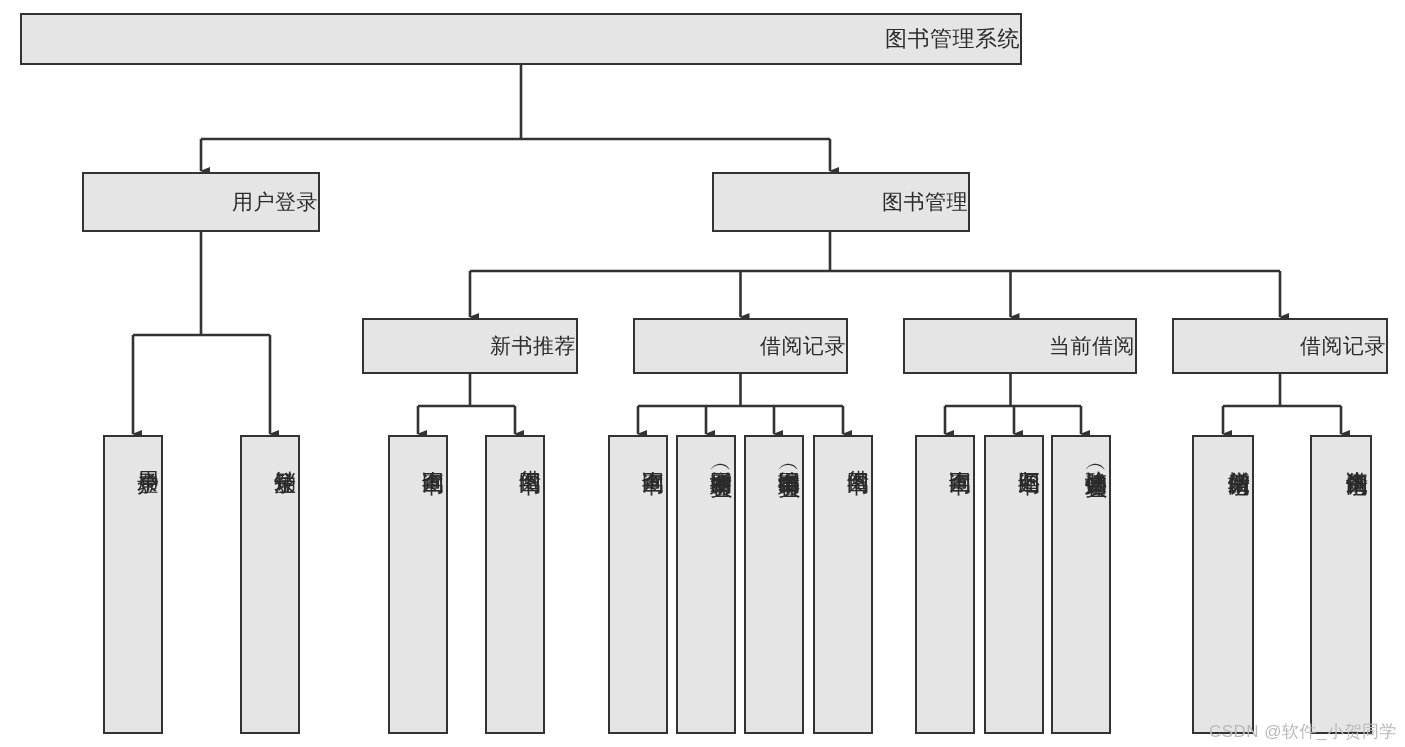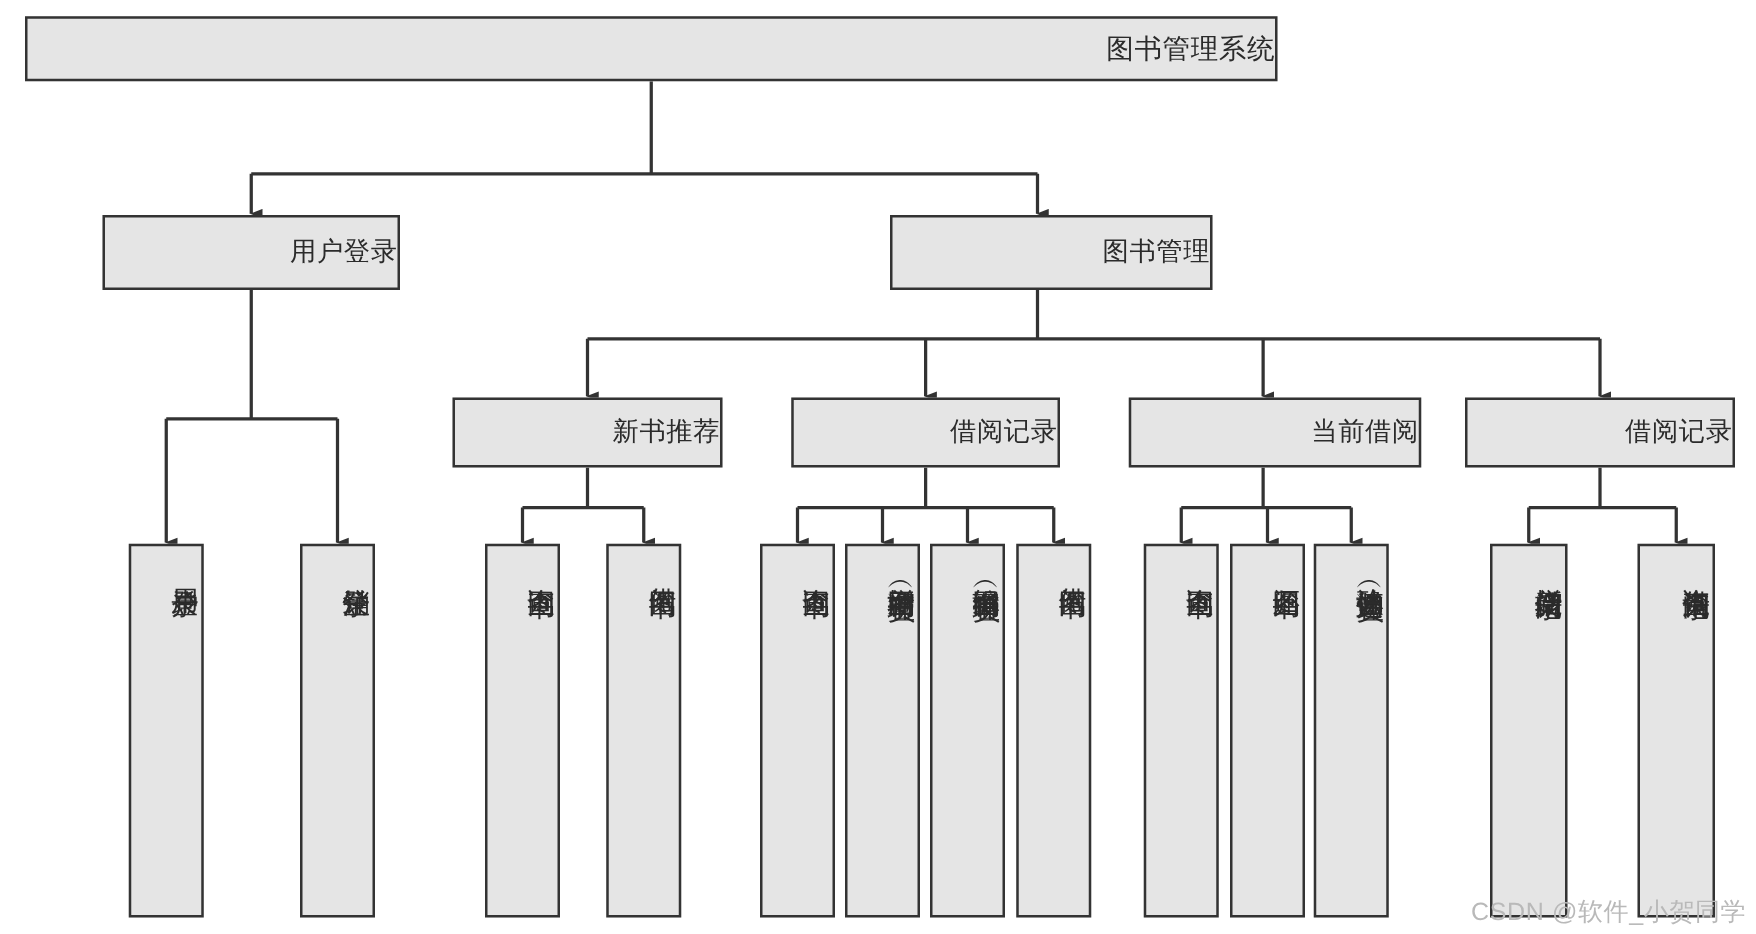--- a/index.html
+++ b/index.html
@@ -54,21 +54,21 @@
     text-orientation:upright;
     font-size:22px;
     line-height:1.14;
     letter-spacing:1px;
     white-space:nowrap;
   }
   .watermark{
     position:absolute;
     right:8px;
     bottom:4px;
-    font-size:20px;
+    font-size:17px;
     color:#b9b9b9;
     letter-spacing:0.5px;
     white-space:nowrap;
     font-family:"Liberation Sans","DejaVu Sans",sans-serif;
   }
 </style>
 </head>
 <body>
 
 <div id="diagram-root">

